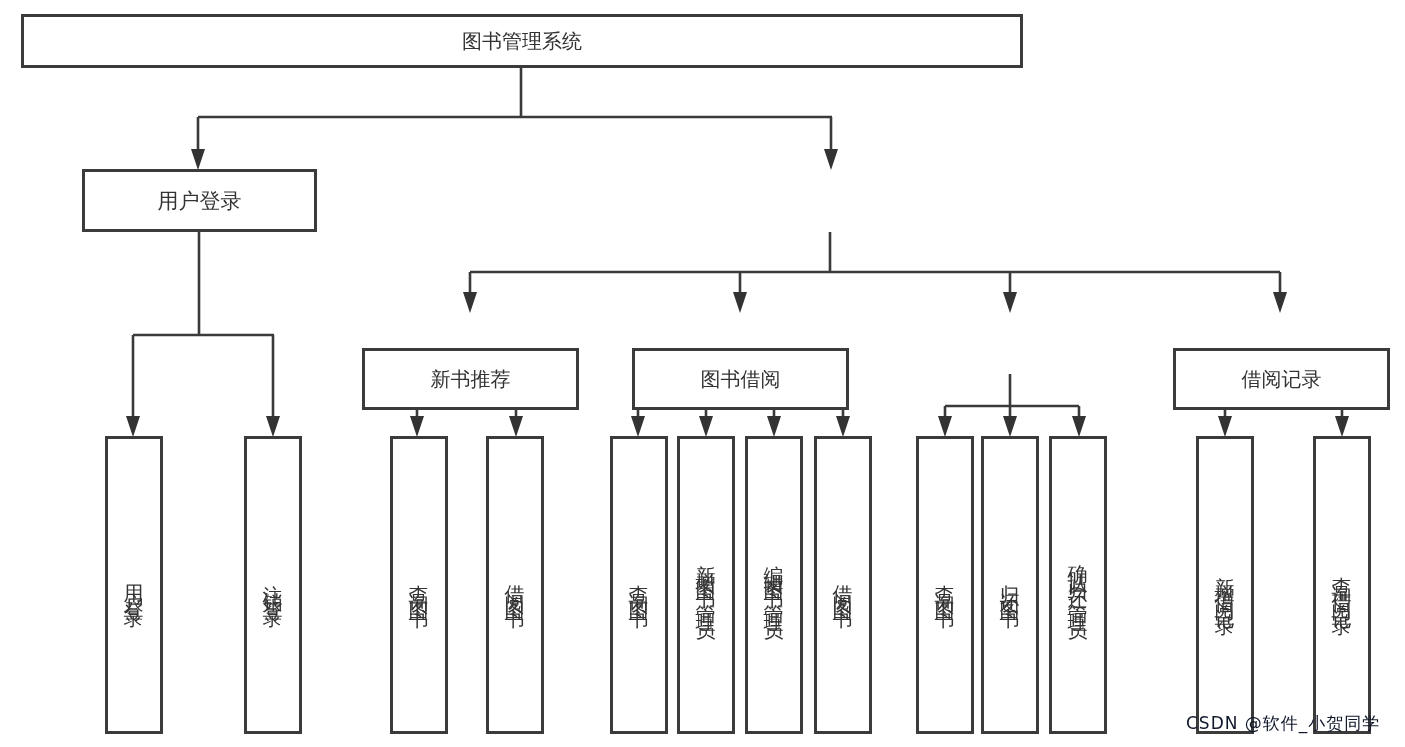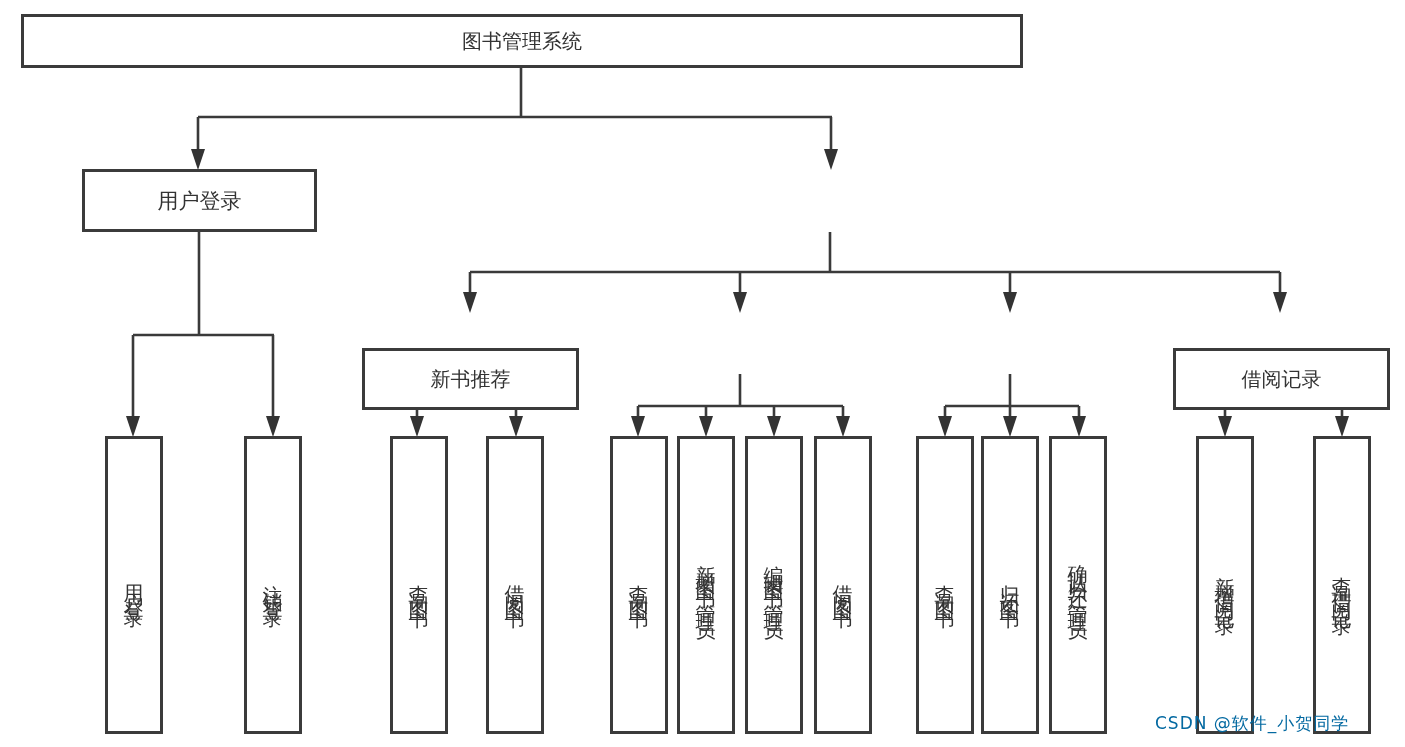--- a/index.html
+++ b/index.html
@@ -41,23 +41,23 @@
   }
   .lf-1{left:105px;}  .lf-2{left:244px;}
   .lf-3{left:390px;}  .lf-4{left:486px;}
   .lf-5{left:610px;}  .lf-6{left:677px;}
   .lf-7{left:745px;}  .lf-8{left:814px;}
   .lf-9{left:916px;}  .lf-10{left:981px;}
   .lf-11{left:1049px;}
   .lf-12{left:1196px;} .lf-13{left:1313px;}
   .watermark{
     position:absolute;
-    left:1155px;top:712px;
+    left:1186px;top:712px;
     font-size:17px;
-    color:#0369a1;
+    color:#0f172a;
     letter-spacing:1px;
     z-index:5;
     white-space:nowrap;
   }
 </style>
 </head>
 <body>
 
 <div id="canvas">
 
@@ -77,20 +77,21 @@
              M638 437l-7 -21h14z M706 437l-7 -21h14z M774 437l-7 -21h14z M843 437l-7 -21h14z
              M945 437l-7 -21h14z M1010 437l-7 -21h14z M1079 437l-7 -21h14z
              M1225 437l-7 -21h14z M1342 437l-7 -21h14z"></path>
   </svg>
 
   <div class="node root">图书管理系统</div>
 
   <div class="node lvl2 n-user-login">用户登录</div>
 
   <div class="node lvl3 n-new-book">新书推荐</div>
+  <div class="node lvl3 n-book-borrow">图书借阅</div>
   <div class="node lvl3 n-borrow-record">借阅记录</div>
 
   <div class="node leaf lf-1">
     <span>用户登录</span>
   </div>
   <div class="node leaf lf-2">
     <span>注销登录</span>
   </div>
   <div class="node leaf lf-3">
     <span>查询图书</span>

